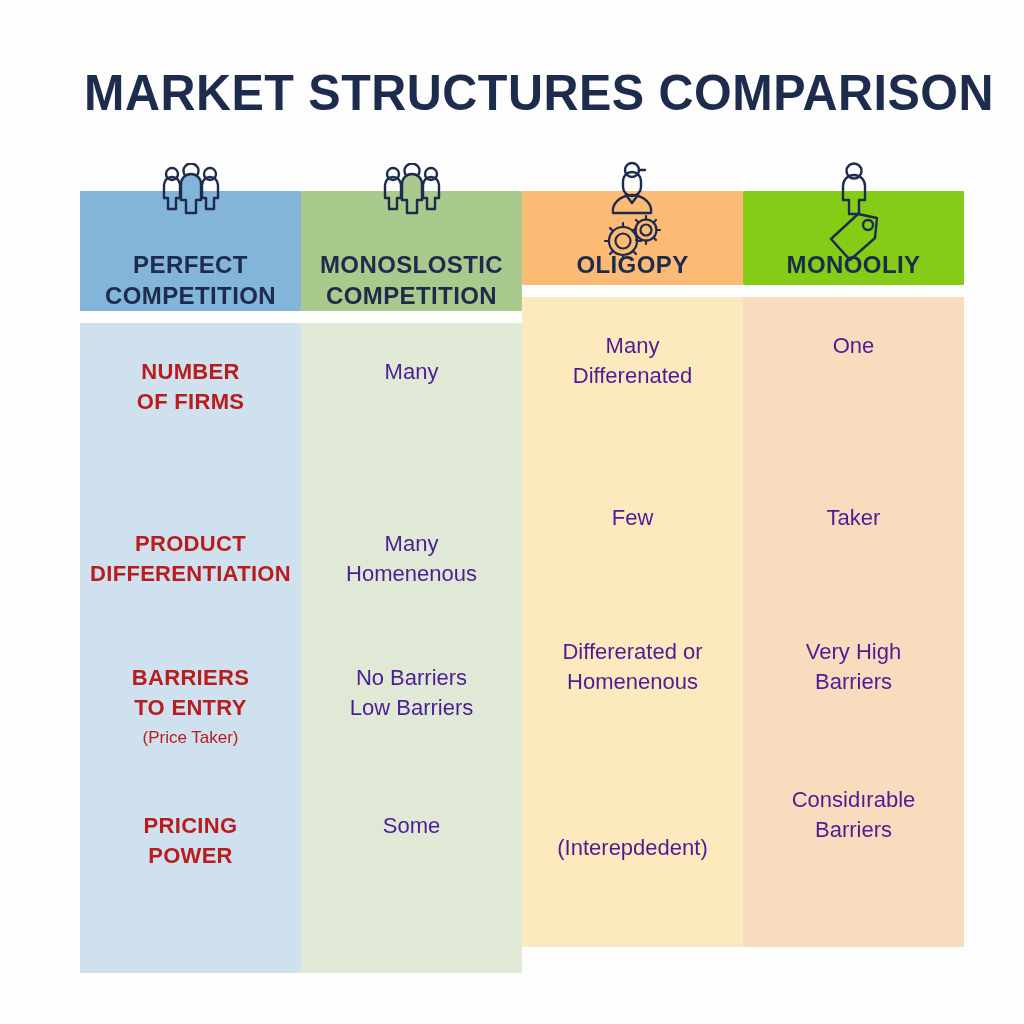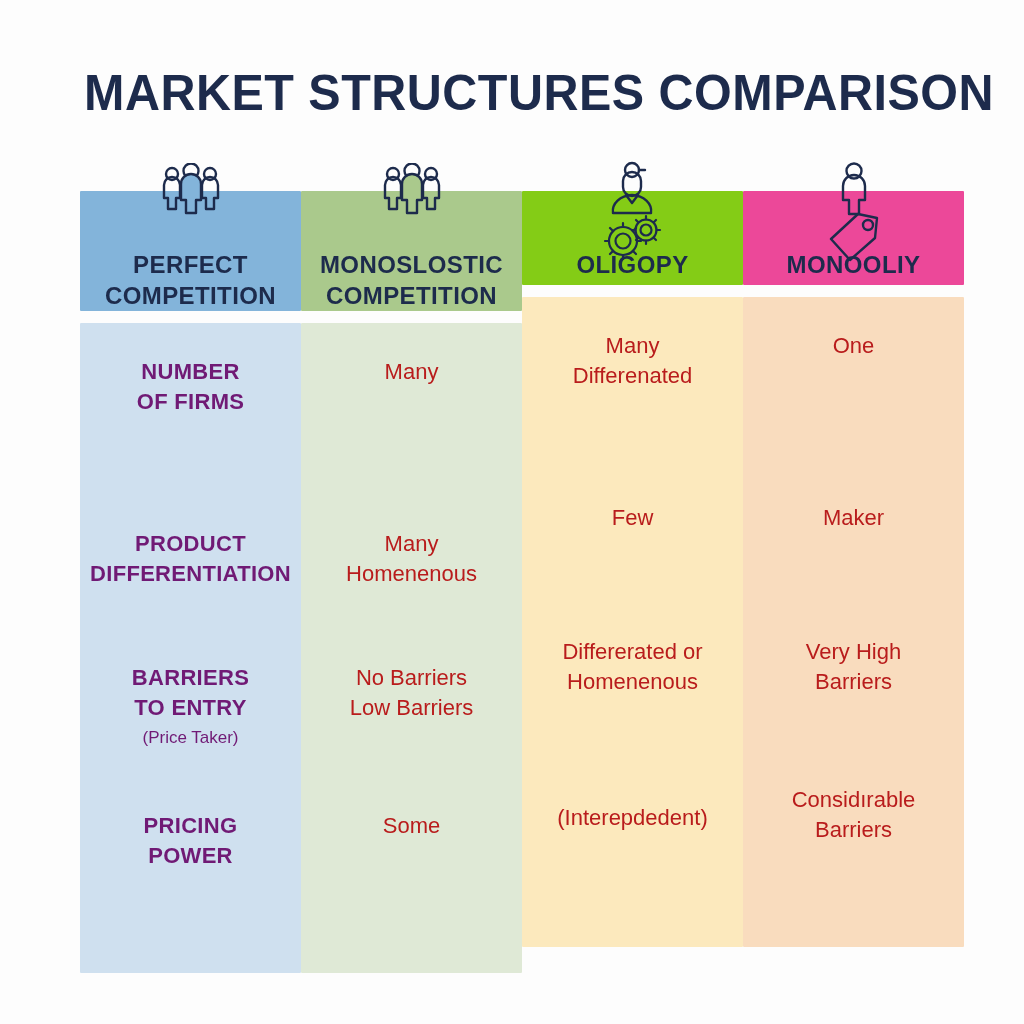--- a/index.html
+++ b/index.html
@@ -105,21 +105,21 @@
     margin-top: 12px;
     flex: 1 1 auto;
     border-radius: 1px;
     padding: 28px 10px 20px;
     box-sizing: border-box;
     display: flex;
     flex-direction: column;
   }
   .cell {
     text-align: center;
-    color: #701a75;
+    color: #b91c1c;
     box-sizing: border-box;
   }
   .cell .ln { display: block; }
 
   
   .cell.label {
     font-family: "Liberation Sans Narrow", "Liberation Sans", sans-serif;
     font-size: 22px;
     font-weight: bold;
     line-height: 30px;
@@ -131,21 +131,21 @@
     font-size: 17px;
     line-height: 30px;
     letter-spacing: 0;
   }
   
   .cell.value {
     font-family: "Liberation Sans Narrow", "Liberation Sans", sans-serif;
     font-size: 22px;
     font-weight: normal;
     line-height: 30px;
-    color: #b91c1c;
+    color: #4c1d95;
   }
   .cell.value .sub { display: block; }
 
   
   .row-1 { height: 168px; padding-top: 6px; }
   .row-2 { height: 134px; padding-top: 10px; }
   .row-3 { height: 150px; padding-top: 10px; }
   .row-4 { height: 150px; padding-top: 8px; }
 
   .spacer { flex: 1 1 auto; }
@@ -228,21 +228,21 @@
           <span class="ln">Low Barriers</span>
         </div>
         <div class="cell value row-4">
           <span class="ln">Some</span>
         </div>
         <div class="spacer"></div>
       </div>
     </div>
 
     <div class="column">
-      <div class="col-header" style="background:#84cc16">
+      <div class="col-header" style="background:#fdba74">
         <div class="header-icon">
           <svg width="56" height="56" viewBox="0 0 56 56" fill="none" stroke="#1d2b4c" stroke-width="2.4" stroke-linecap="round" stroke-linejoin="round">
             <circle cx="27" cy="9" r="7"></circle>
             <path d="M34 9 h6"></path>
             <path d="M18 20 a9 9 0 0 1 18 0 v6 a9 9 0 0 1 -18 0 z"></path>
             <path d="M8 52 a20 16 0 0 1 19 -18 a20 16 0 0 1 19 18 z"></path>
             <path d="M21 34 l6 8 l6 -8"></path>
           </svg>
         </div>
         <div class="header-icon-bottom">
@@ -269,28 +269,28 @@
           <span class="ln">Differenated</span>
         </div>
         <div class="cell value row-2">
           <span class="ln">Few</span>
         </div>
         <div class="cell value row-3">
           <span class="ln">Differerated or</span>
           <span class="ln">Homenenous</span>
         </div>
         <div class="cell value row-4">
-          <span class="sub" style="margin-top:18px">(Interepdedent)</span>
+          <span class="sub" style="margin-top:48px">(Interepdedent)</span>
         </div>
         <div class="spacer"></div>
       </div>
     </div>
 
     <div class="column">
-      <div class="col-header" style="background:#ec4899">
+      <div class="col-header" style="background:#84cc16">
         <div class="header-icon">
           <svg width="40" height="54" viewBox="0 0 40 54" fill="none" stroke="#1d2b4c" stroke-width="2.4" stroke-linecap="round" stroke-linejoin="round">
             <circle cx="20" cy="9" r="7.5"></circle>
             <path d="M9 24 a11 11 0 0 1 22 0 v14 h-6 v14 h-10 v-14 h-6 z"></path>
           </svg>
         </div>
         <div class="header-icon-bottom">
           <svg width="58" height="54" viewBox="0 0 58 54" fill="none" stroke="#1d2b4c" stroke-width="2.4" stroke-linecap="round" stroke-linejoin="round">
             <path d="M33 4 L52 8 L50 28 L25 50 L6 29 Z"></path>
             <circle cx="43" cy="15" r="5"></circle>
@@ -298,21 +298,21 @@
         </div>
         <div class="col-title">
           <span class="ln">MONOOLIY</span>
         </div>
       </div>
       <div class="col-body" style="background:#f9dcbe">
         <div class="cell value row-1">
           <span class="ln">One</span>
         </div>
         <div class="cell value row-2">
-          <span class="ln">Maker</span>
+          <span class="ln">Taker</span>
         </div>
         <div class="cell value row-3">
           <span class="ln">Very High</span>
           <span class="ln">Barriers</span>
         </div>
         <div class="cell value row-4">
           <span class="ln">Considırable</span>
           <span class="ln">Barriers</span>
         </div>
         <div class="spacer"></div>

